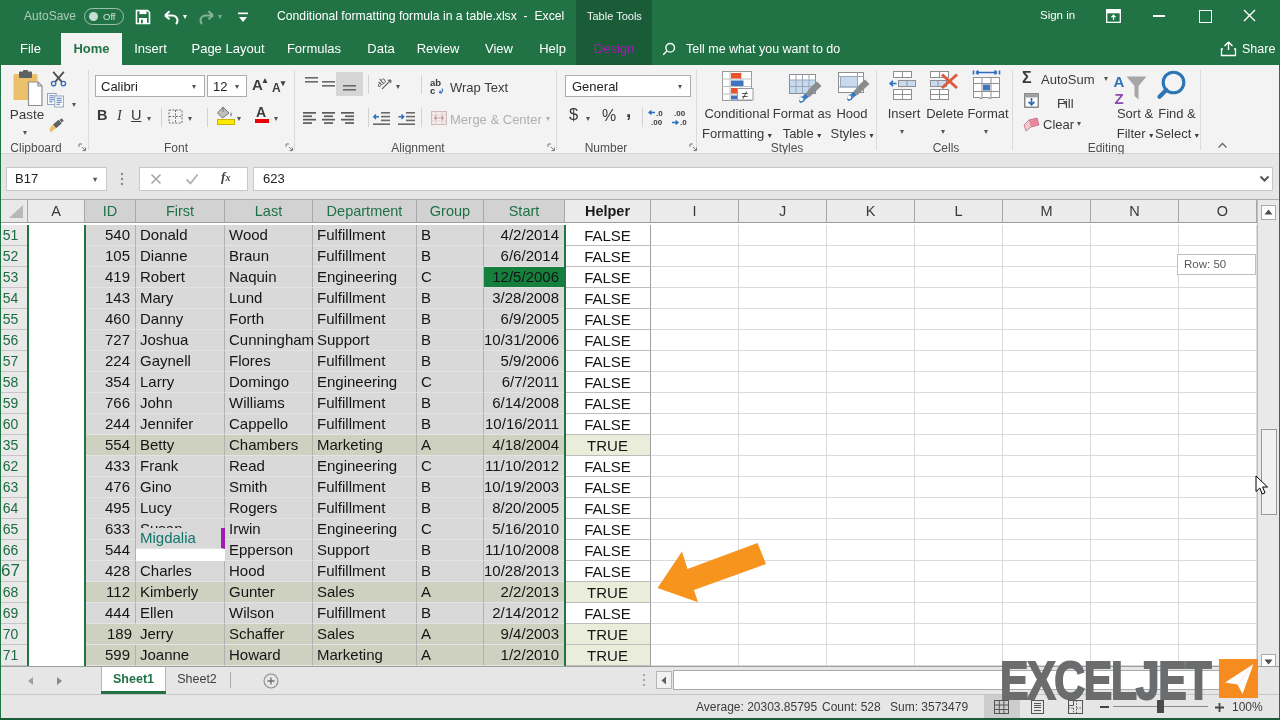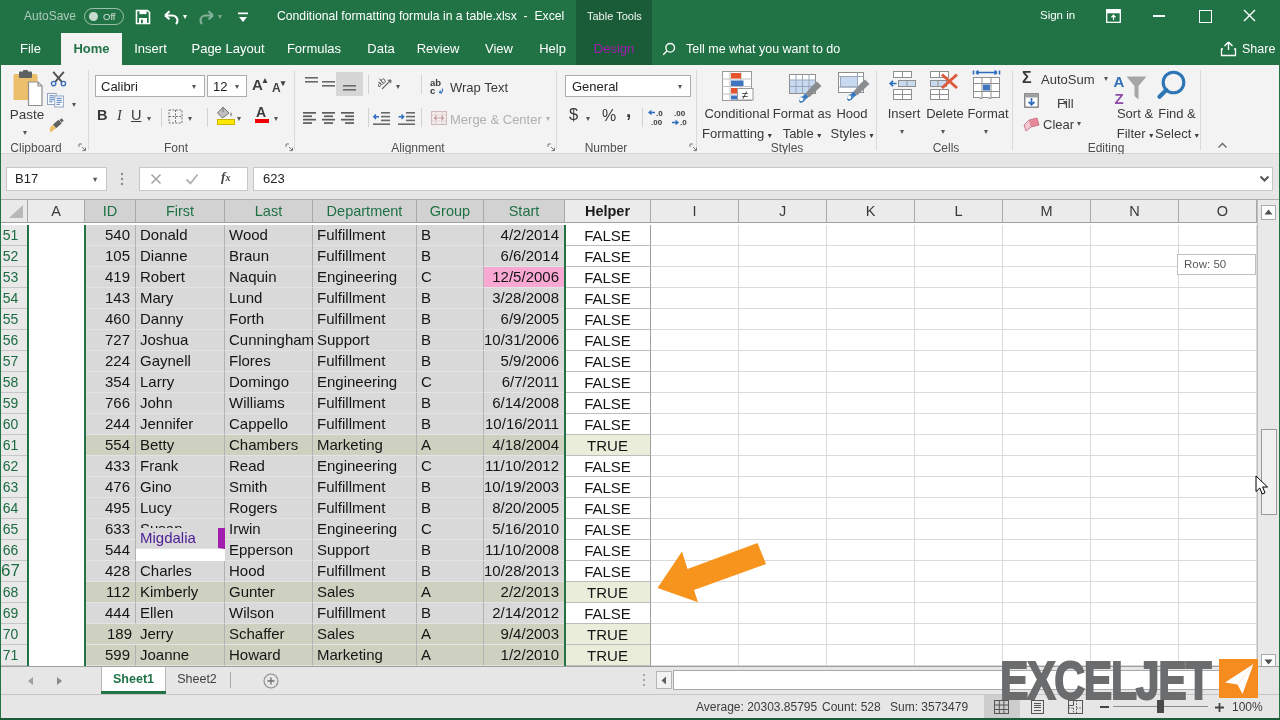--- a/index.html
+++ b/index.html
@@ -409,21 +409,21 @@
     <div class="s" style="left:1003px;top:246px;width:88px;height:21px;background:#fff;border-right:1px solid #dadada;border-bottom:1px solid #dadada;box-sizing:border-box;"></div>
     <div class="s" style="left:1091px;top:246px;width:88px;height:21px;background:#fff;border-right:1px solid #dadada;border-bottom:1px solid #dadada;box-sizing:border-box;"></div>
     <div class="s" style="left:1179px;top:246px;width:78px;height:21px;background:#fff;border-right:1px solid #dadada;border-bottom:1px solid #dadada;box-sizing:border-box;"></div>
     <div class="s ctr" style="left:0;top:267px;width:28px;height:21px;background:#e9e9e9;border-bottom:1px solid #c6c6c6;box-sizing:border-box;padding-right:7px;font-size:14px;color:#1c6b41;">53</div>
     <div class="s" style="left:28px;top:267px;width:57px;height:21px;background:#fff;"></div>
     <div class="s" style="left:85px;top:267px;width:51px;height:21px;background:#d9d9d9;border-right:1px solid #b1b1b1;border-bottom:1px solid #e3e3e3;box-sizing:border-box;font-size:15px;color:#151515;line-height:20px;padding-right:5px;text-align:right;">419</div>
     <div class="s" style="left:136px;top:267px;width:89px;height:21px;background:#d9d9d9;border-right:1px solid #b1b1b1;border-bottom:1px solid #e3e3e3;box-sizing:border-box;font-size:15px;color:#151515;line-height:20px;padding-left:4px;text-align:left;">Robert</div>
     <div class="s" style="left:225px;top:267px;width:88px;height:21px;background:#d9d9d9;border-right:1px solid #b1b1b1;border-bottom:1px solid #e3e3e3;box-sizing:border-box;font-size:15px;color:#151515;line-height:20px;padding-left:4px;text-align:left;">Naquin</div>
     <div class="s" style="left:313px;top:267px;width:104px;height:21px;background:#d9d9d9;border-right:1px solid #b1b1b1;border-bottom:1px solid #e3e3e3;box-sizing:border-box;font-size:15px;color:#151515;line-height:20px;padding-left:4px;text-align:left;">Engineering</div>
     <div class="s" style="left:417px;top:267px;width:67px;height:21px;background:#d9d9d9;border-right:1px solid #b1b1b1;border-bottom:1px solid #e3e3e3;box-sizing:border-box;font-size:15px;color:#151515;line-height:20px;padding-left:4px;text-align:left;">C</div>
-    <div class="s" style="left:484px;top:267px;width:81px;height:21px;background:#f9a8d4;border-right:1px solid #b1b1b1;border-bottom:1px solid #e3e3e3;box-sizing:border-box;font-size:15px;color:#151515;line-height:20px;padding-right:5px;text-align:right;">12/5/2006</div>
+    <div class="s" style="left:484px;top:267px;width:81px;height:21px;background:#15803d;border-right:1px solid #b1b1b1;border-bottom:1px solid #e3e3e3;box-sizing:border-box;font-size:15px;color:#151515;line-height:20px;padding-right:5px;text-align:right;">12/5/2006</div>
     <div class="s ctr" style="left:565px;top:267px;width:86px;height:21px;background:#ffffff;border-right:1px solid #9e9e9e;border-bottom:1px solid #bdbdbd;box-sizing:border-box;font-size:15px;color:#151515;">FALSE</div>
     <div class="s" style="left:651px;top:267px;width:88px;height:21px;background:#fff;border-right:1px solid #dadada;border-bottom:1px solid #dadada;box-sizing:border-box;"></div>
     <div class="s" style="left:739px;top:267px;width:88px;height:21px;background:#fff;border-right:1px solid #dadada;border-bottom:1px solid #dadada;box-sizing:border-box;"></div>
     <div class="s" style="left:827px;top:267px;width:88px;height:21px;background:#fff;border-right:1px solid #dadada;border-bottom:1px solid #dadada;box-sizing:border-box;"></div>
     <div class="s" style="left:915px;top:267px;width:88px;height:21px;background:#fff;border-right:1px solid #dadada;border-bottom:1px solid #dadada;box-sizing:border-box;"></div>
     <div class="s" style="left:1003px;top:267px;width:88px;height:21px;background:#fff;border-right:1px solid #dadada;border-bottom:1px solid #dadada;box-sizing:border-box;"></div>
     <div class="s" style="left:1091px;top:267px;width:88px;height:21px;background:#fff;border-right:1px solid #dadada;border-bottom:1px solid #dadada;box-sizing:border-box;"></div>
     <div class="s" style="left:1179px;top:267px;width:78px;height:21px;background:#fff;border-right:1px solid #dadada;border-bottom:1px solid #dadada;box-sizing:border-box;"></div>
     <div class="s ctr" style="left:0;top:288px;width:28px;height:21px;background:#e9e9e9;border-bottom:1px solid #c6c6c6;box-sizing:border-box;padding-right:7px;font-size:14px;color:#1c6b41;">54</div>
     <div class="s" style="left:28px;top:288px;width:57px;height:21px;background:#fff;"></div>
@@ -530,21 +530,21 @@
     <div class="s" style="left:417px;top:414px;width:67px;height:21px;background:#d9d9d9;border-right:1px solid #b1b1b1;border-bottom:1px solid #e3e3e3;box-sizing:border-box;font-size:15px;color:#151515;line-height:20px;padding-left:4px;text-align:left;">B</div>
     <div class="s" style="left:484px;top:414px;width:81px;height:21px;background:#d9d9d9;border-right:1px solid #b1b1b1;border-bottom:1px solid #e3e3e3;box-sizing:border-box;font-size:15px;color:#151515;line-height:20px;padding-right:5px;text-align:right;">10/16/2011</div>
     <div class="s ctr" style="left:565px;top:414px;width:86px;height:21px;background:#ffffff;border-right:1px solid #9e9e9e;border-bottom:1px solid #bdbdbd;box-sizing:border-box;font-size:15px;color:#151515;">FALSE</div>
     <div class="s" style="left:651px;top:414px;width:88px;height:21px;background:#fff;border-right:1px solid #dadada;border-bottom:1px solid #dadada;box-sizing:border-box;"></div>
     <div class="s" style="left:739px;top:414px;width:88px;height:21px;background:#fff;border-right:1px solid #dadada;border-bottom:1px solid #dadada;box-sizing:border-box;"></div>
     <div class="s" style="left:827px;top:414px;width:88px;height:21px;background:#fff;border-right:1px solid #dadada;border-bottom:1px solid #dadada;box-sizing:border-box;"></div>
     <div class="s" style="left:915px;top:414px;width:88px;height:21px;background:#fff;border-right:1px solid #dadada;border-bottom:1px solid #dadada;box-sizing:border-box;"></div>
     <div class="s" style="left:1003px;top:414px;width:88px;height:21px;background:#fff;border-right:1px solid #dadada;border-bottom:1px solid #dadada;box-sizing:border-box;"></div>
     <div class="s" style="left:1091px;top:414px;width:88px;height:21px;background:#fff;border-right:1px solid #dadada;border-bottom:1px solid #dadada;box-sizing:border-box;"></div>
     <div class="s" style="left:1179px;top:414px;width:78px;height:21px;background:#fff;border-right:1px solid #dadada;border-bottom:1px solid #dadada;box-sizing:border-box;"></div>
-    <div class="s ctr" style="left:0;top:435px;width:28px;height:21px;background:#e9e9e9;border-bottom:1px solid #c6c6c6;box-sizing:border-box;padding-right:7px;font-size:14px;color:#1c6b41;">61</div>
+    <div class="s ctr" style="left:0;top:435px;width:28px;height:21px;background:#e9e9e9;border-bottom:1px solid #c6c6c6;box-sizing:border-box;padding-right:7px;font-size:14px;color:#1c6b41;">35</div>
     <div class="s" style="left:28px;top:435px;width:57px;height:21px;background:#fff;"></div>
     <div class="s" style="left:85px;top:435px;width:51px;height:21px;background:#ced1bf;border-right:1px solid #b1b1b1;border-bottom:1px solid #e3e3e3;box-sizing:border-box;font-size:15px;color:#151515;line-height:20px;padding-right:5px;text-align:right;">554</div>
     <div class="s" style="left:136px;top:435px;width:89px;height:21px;background:#ced1bf;border-right:1px solid #b1b1b1;border-bottom:1px solid #e3e3e3;box-sizing:border-box;font-size:15px;color:#151515;line-height:20px;padding-left:4px;text-align:left;">Betty</div>
     <div class="s" style="left:225px;top:435px;width:88px;height:21px;background:#ced1bf;border-right:1px solid #b1b1b1;border-bottom:1px solid #e3e3e3;box-sizing:border-box;font-size:15px;color:#151515;line-height:20px;padding-left:4px;text-align:left;">Chambers</div>
     <div class="s" style="left:313px;top:435px;width:104px;height:21px;background:#ced1bf;border-right:1px solid #b1b1b1;border-bottom:1px solid #e3e3e3;box-sizing:border-box;font-size:15px;color:#151515;line-height:20px;padding-left:4px;text-align:left;">Marketing</div>
     <div class="s" style="left:417px;top:435px;width:67px;height:21px;background:#ced1bf;border-right:1px solid #b1b1b1;border-bottom:1px solid #e3e3e3;box-sizing:border-box;font-size:15px;color:#151515;line-height:20px;padding-left:4px;text-align:left;">A</div>
     <div class="s" style="left:484px;top:435px;width:81px;height:21px;background:#ced1bf;border-right:1px solid #b1b1b1;border-bottom:1px solid #e3e3e3;box-sizing:border-box;font-size:15px;color:#151515;line-height:20px;padding-right:5px;text-align:right;">4/18/2004</div>
     <div class="s ctr" style="left:565px;top:435px;width:86px;height:21px;background:#e9edda;border-right:1px solid #9e9e9e;border-bottom:1px solid #bdbdbd;box-sizing:border-box;font-size:15px;color:#151515;">TRUE</div>
     <div class="s" style="left:651px;top:435px;width:88px;height:21px;background:#fff;border-right:1px solid #dadada;border-bottom:1px solid #dadada;box-sizing:border-box;"></div>
     <div class="s" style="left:739px;top:435px;width:88px;height:21px;background:#fff;border-right:1px solid #dadada;border-bottom:1px solid #dadada;box-sizing:border-box;"></div>
@@ -613,21 +613,21 @@
     <div class="s" style="left:651px;top:519px;width:88px;height:21px;background:#fff;border-right:1px solid #dadada;border-bottom:1px solid #dadada;box-sizing:border-box;"></div>
     <div class="s" style="left:739px;top:519px;width:88px;height:21px;background:#fff;border-right:1px solid #dadada;border-bottom:1px solid #dadada;box-sizing:border-box;"></div>
     <div class="s" style="left:827px;top:519px;width:88px;height:21px;background:#fff;border-right:1px solid #dadada;border-bottom:1px solid #dadada;box-sizing:border-box;"></div>
     <div class="s" style="left:915px;top:519px;width:88px;height:21px;background:#fff;border-right:1px solid #dadada;border-bottom:1px solid #dadada;box-sizing:border-box;"></div>
     <div class="s" style="left:1003px;top:519px;width:88px;height:21px;background:#fff;border-right:1px solid #dadada;border-bottom:1px solid #dadada;box-sizing:border-box;"></div>
     <div class="s" style="left:1091px;top:519px;width:88px;height:21px;background:#fff;border-right:1px solid #dadada;border-bottom:1px solid #dadada;box-sizing:border-box;"></div>
     <div class="s" style="left:1179px;top:519px;width:78px;height:21px;background:#fff;border-right:1px solid #dadada;border-bottom:1px solid #dadada;box-sizing:border-box;"></div>
     <div class="s ctr" style="left:0;top:540px;width:28px;height:21px;background:#e9e9e9;border-bottom:1px solid #c6c6c6;box-sizing:border-box;padding-right:7px;font-size:14px;color:#1c6b41;">66</div>
     <div class="s" style="left:28px;top:540px;width:57px;height:21px;background:#fff;"></div>
     <div class="s" style="left:85px;top:540px;width:51px;height:21px;background:#d9d9d9;border-right:1px solid #b1b1b1;border-bottom:1px solid #e3e3e3;box-sizing:border-box;font-size:15px;color:#151515;line-height:20px;padding-right:5px;text-align:right;">544</div>
-    <div class="s" style="left:136px;top:528px;width:89px;height:21px;background:#d9d9d9;border-right:7px solid #a21caf;border-bottom:1px solid #e3e3e3;box-sizing:border-box;font-size:15px;color:#4c1d95;line-height:20px;padding-left:4px;text-align:left;">Migdalia</div>
+    <div class="s" style="left:136px;top:528px;width:89px;height:21px;background:#d9d9d9;border-right:4px solid #a21caf;border-bottom:1px solid #e3e3e3;box-sizing:border-box;font-size:15px;color:#0f766e;line-height:20px;padding-left:4px;text-align:left;">Migdalia</div>
     <div class="s" style="left:225px;top:540px;width:88px;height:21px;background:#d9d9d9;border-right:1px solid #b1b1b1;border-bottom:1px solid #e3e3e3;box-sizing:border-box;font-size:15px;color:#151515;line-height:20px;padding-left:4px;text-align:left;">Epperson</div>
     <div class="s" style="left:313px;top:540px;width:104px;height:21px;background:#d9d9d9;border-right:1px solid #b1b1b1;border-bottom:1px solid #e3e3e3;box-sizing:border-box;font-size:15px;color:#151515;line-height:20px;padding-left:4px;text-align:left;">Support</div>
     <div class="s" style="left:417px;top:540px;width:67px;height:21px;background:#d9d9d9;border-right:1px solid #b1b1b1;border-bottom:1px solid #e3e3e3;box-sizing:border-box;font-size:15px;color:#151515;line-height:20px;padding-left:4px;text-align:left;">B</div>
     <div class="s" style="left:484px;top:540px;width:81px;height:21px;background:#d9d9d9;border-right:1px solid #b1b1b1;border-bottom:1px solid #e3e3e3;box-sizing:border-box;font-size:15px;color:#151515;line-height:20px;padding-right:5px;text-align:right;">11/10/2008</div>
     <div class="s ctr" style="left:565px;top:540px;width:86px;height:21px;background:#ffffff;border-right:1px solid #9e9e9e;border-bottom:1px solid #bdbdbd;box-sizing:border-box;font-size:15px;color:#151515;">FALSE</div>
     <div class="s" style="left:651px;top:540px;width:88px;height:21px;background:#fff;border-right:1px solid #dadada;border-bottom:1px solid #dadada;box-sizing:border-box;"></div>
     <div class="s" style="left:739px;top:540px;width:88px;height:21px;background:#fff;border-right:1px solid #dadada;border-bottom:1px solid #dadada;box-sizing:border-box;"></div>
     <div class="s" style="left:827px;top:540px;width:88px;height:21px;background:#fff;border-right:1px solid #dadada;border-bottom:1px solid #dadada;box-sizing:border-box;"></div>
     <div class="s" style="left:915px;top:540px;width:88px;height:21px;background:#fff;border-right:1px solid #dadada;border-bottom:1px solid #dadada;box-sizing:border-box;"></div>
     <div class="s" style="left:1003px;top:540px;width:88px;height:21px;background:#fff;border-right:1px solid #dadada;border-bottom:1px solid #dadada;box-sizing:border-box;"></div>

